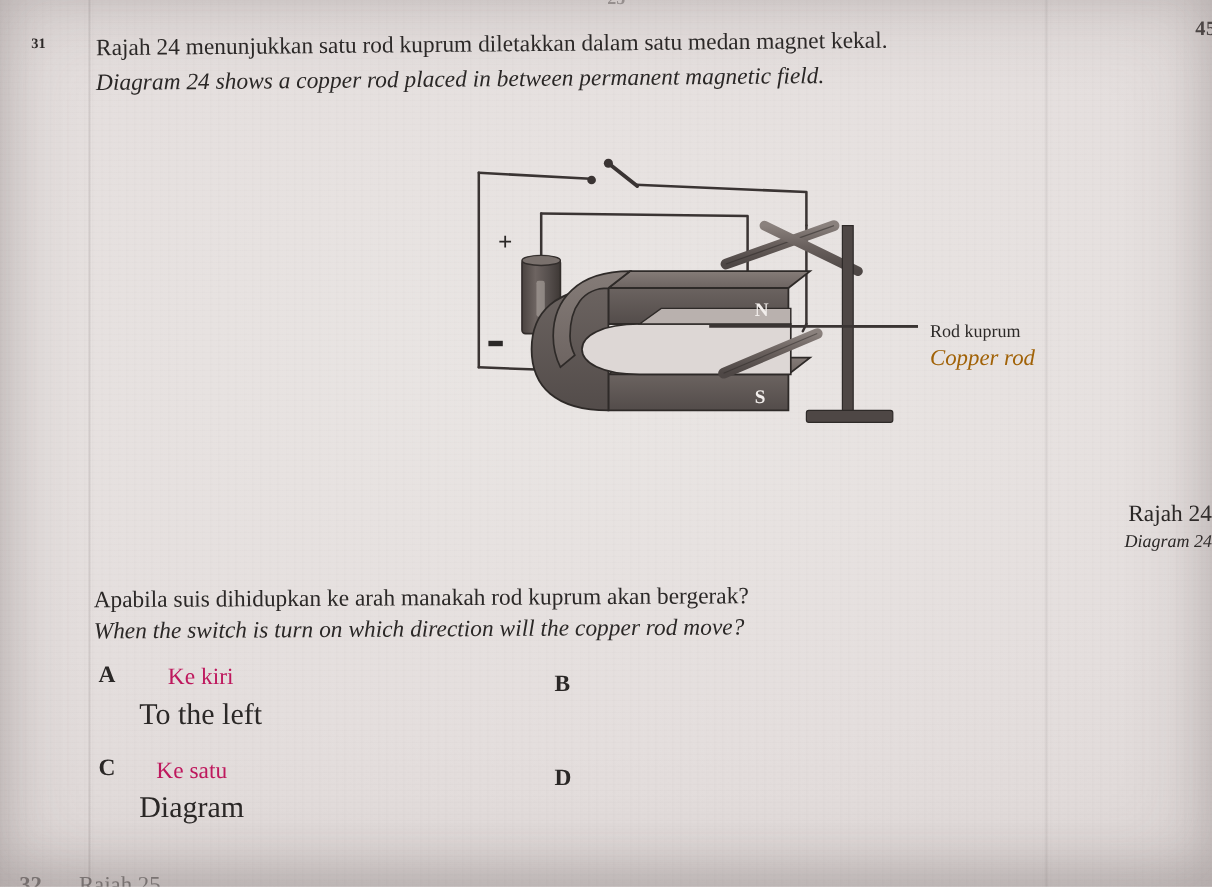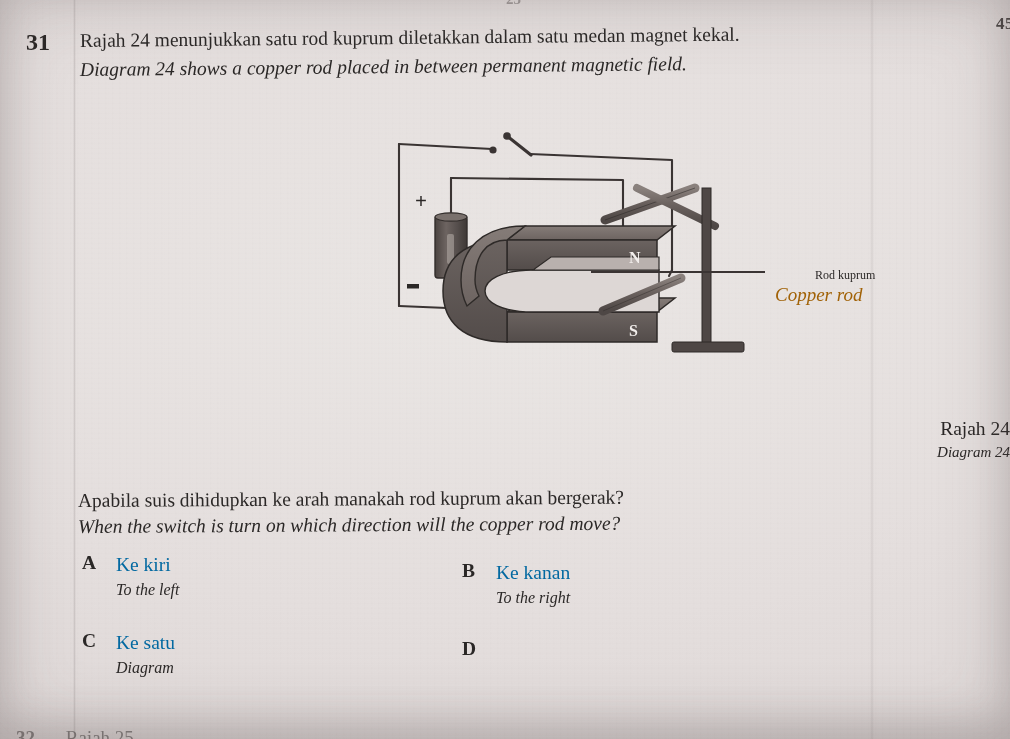--- a/index.html
+++ b/index.html
@@ -50,21 +50,21 @@
     letter-spacing:.5px;
   }
   .top-stub{
     position:absolute;left:506px;top:-9px;
     font-size:15px;color:#6b6564;font-weight:700;opacity:.55;
   }
 
   
   .qnum{
     position:absolute;left:26px;top:29px;
-    font-size:24px;font-weight:700;color:#2a2726;
+    font-size:12px;font-weight:700;color:#2a2726;
   }
   .stem{
     position:absolute;left:80px;top:28px;width:880px;
   }
   .stem .ml{
     font-size:19.5px;line-height:1.35;color:#2b2827;
     transform:rotate(-0.55deg);transform-origin:left center;
     white-space:nowrap;
   }
   .stem .en{
@@ -76,21 +76,21 @@
   
   .diagram{
     position:absolute;left:385px;top:130px;width:380px;height:250px;
   }
   .diagram svg{display:block;width:380px;height:250px;}
 
   .rodlabel{
     position:absolute;left:775px;top:268px;
     line-height:1.28;
   }
-  .rodlabel .ml{font-size:12px;color:#2b2827;margin-left:40px;}
+  .rodlabel .ml{font-size:15px;color:#2b2827;}
   .rodlabel .en{font-size:19px;color:#a16207;font-style:italic;}
 
   
   .caption{
     position:absolute;left:0;right:0;top:400px;text-align:right;margin-top:18px;
   }
   .caption .ml{font-size:19.5px;color:#2b2827;}
   .caption .en{font-size:15px;color:#2b2827;font-style:italic;margin-top:4px;}
 
   
@@ -104,22 +104,22 @@
     transform:rotate(-0.35deg);transform-origin:left center;
   }
 
   
   .opts{position:absolute;left:0;top:552px;width:1010px;height:170px;}
   .opt{position:absolute;display:flex;align-items:flex-start;}
   .opt .letter{
     font-size:19.5px;font-weight:700;color:#2a2726;width:34px;flex:0 0 34px;
   }
   .opt .texts{line-height:1.3;}
-  .opt .ml{font-size:19.5px;color:#0369a1;white-space:nowrap;}
-  .opt .en{font-size:16px;color:#2b2827;font-style:italic;white-space:nowrap;margin-top:3px;}
+  .opt .ml{font-size:19.5px;color:#be185d;white-space:nowrap;text-align:center;}
+  .opt .en{font-size:25px;color:#2b2827;white-space:nowrap;margin-top:3px;}
 
   .opt-a{left:82px;top:0px;}
   .opt-b{left:462px;top:8px;}
   .opt-c{left:82px;top:78px;}
   .opt-d{left:462px;top:86px;}
 
   
   .bottom-stub{
     position:absolute;left:16px;bottom:-10px;width:500px;
     font-size:19px;color:#3a3635;opacity:.55;
@@ -270,24 +270,20 @@
     <div class="opt opt-a">
       <div class="letter">A</div>
       <div class="texts">
         <div class="ml">Ke kiri</div>
         <div class="en">To the left</div>
       </div>
     </div>
 
     <div class="opt opt-b">
       <div class="letter">B</div>
-      <div class="texts">
-        <div class="ml">Ke kanan</div>
-        <div class="en">To the right</div>
-      </div>
     </div>
 
     <div class="opt opt-c">
       <div class="letter">C</div>
       <div class="texts">
         <div class="ml">Ke satu</div>
         <div class="en">Diagram</div>
       </div>
     </div>
 

